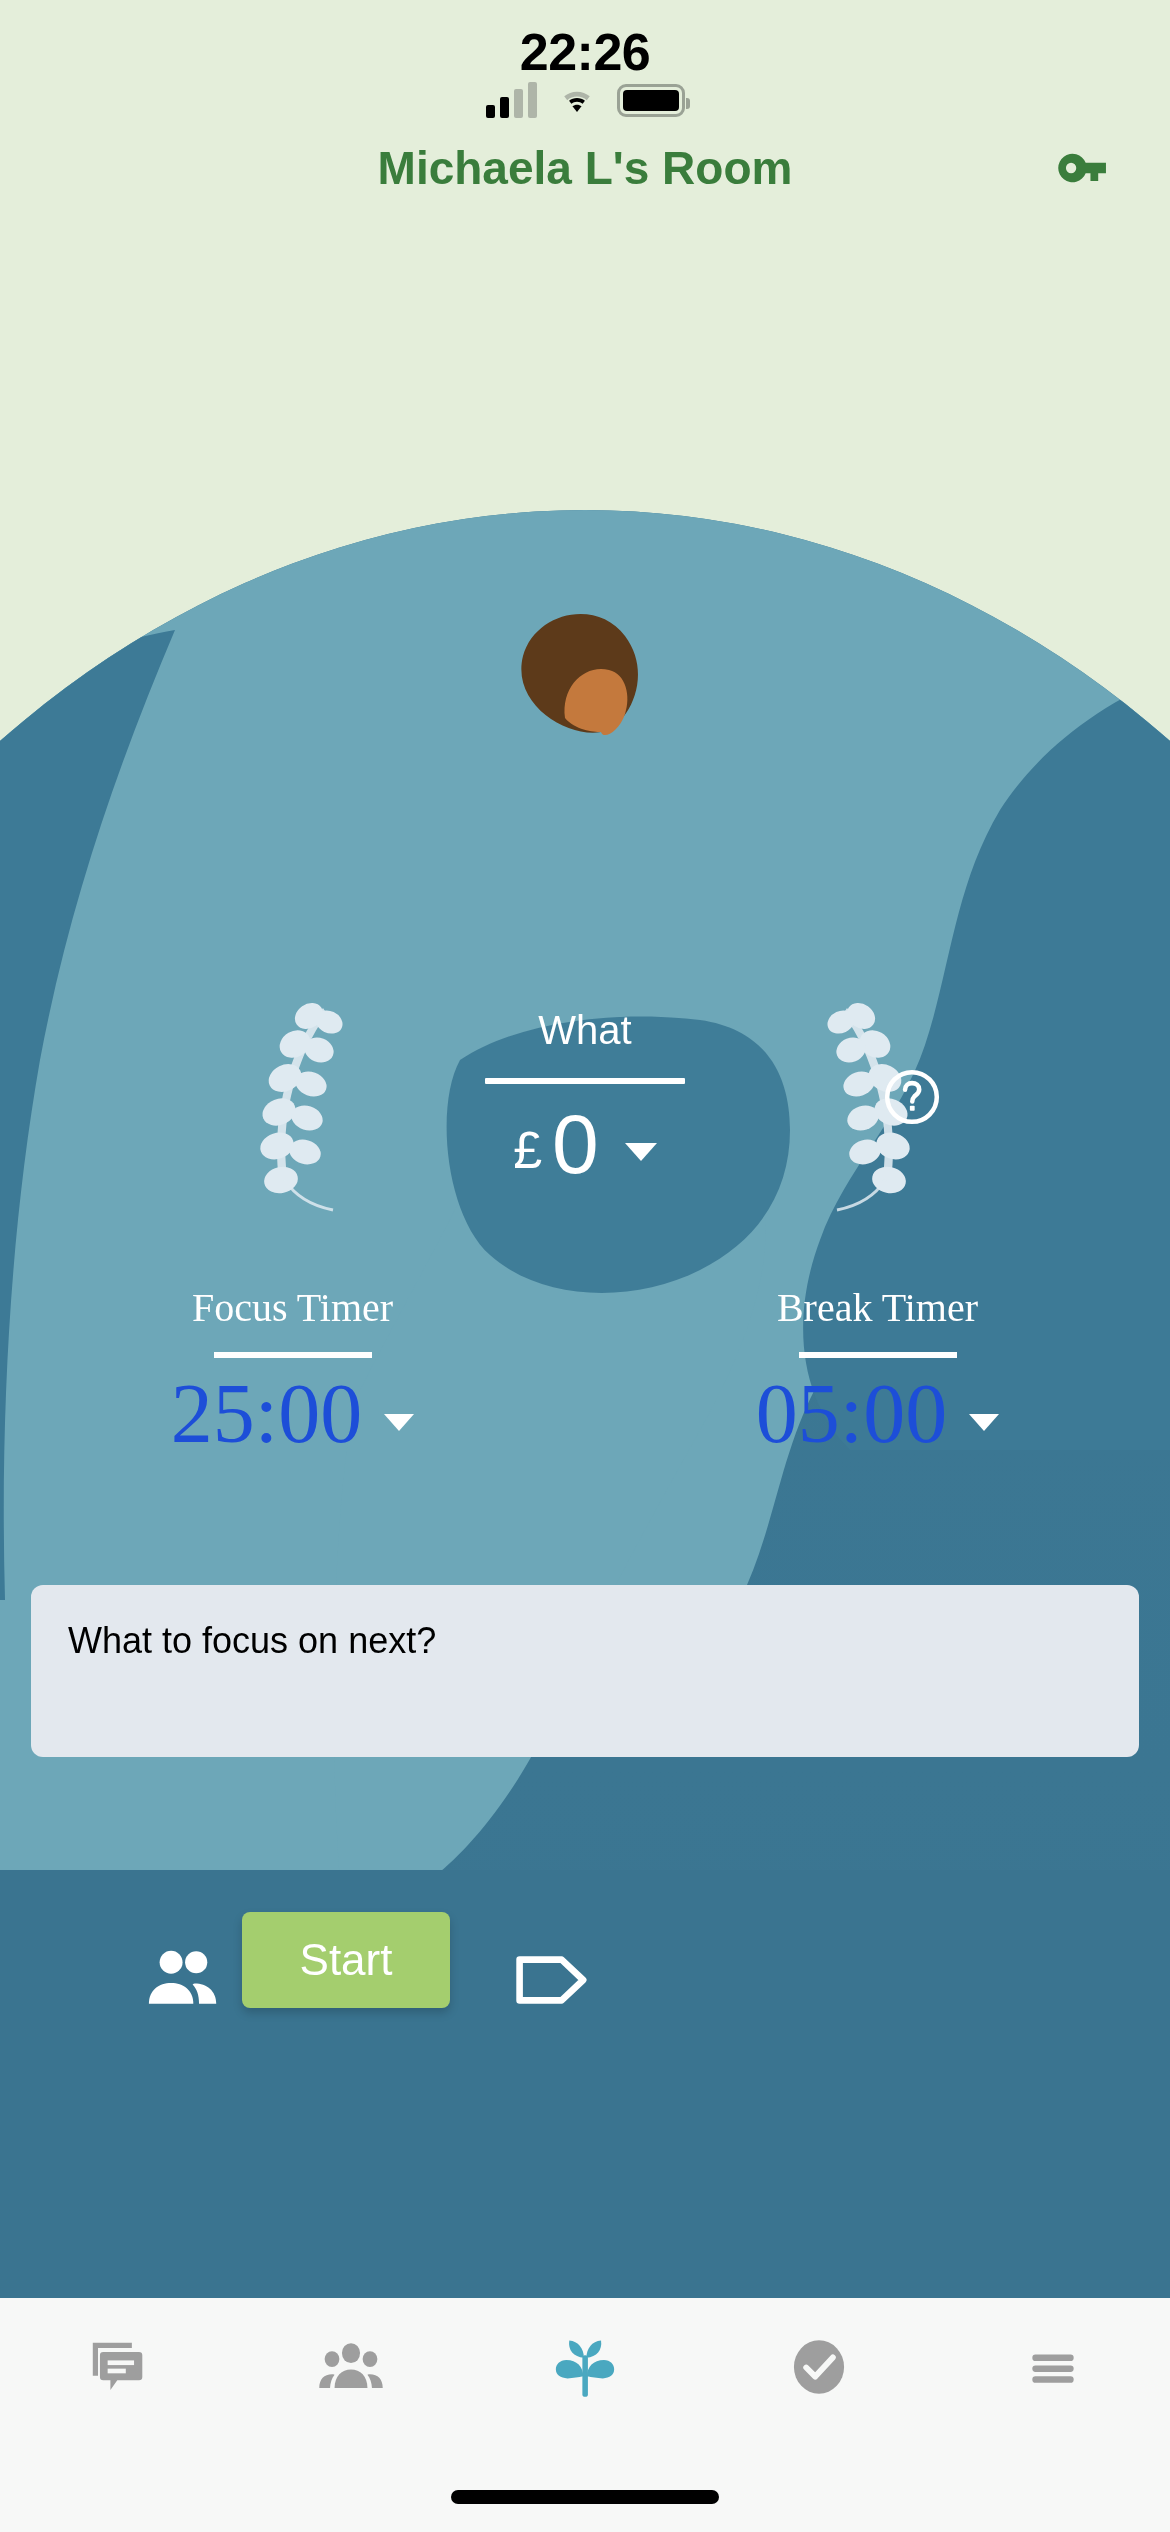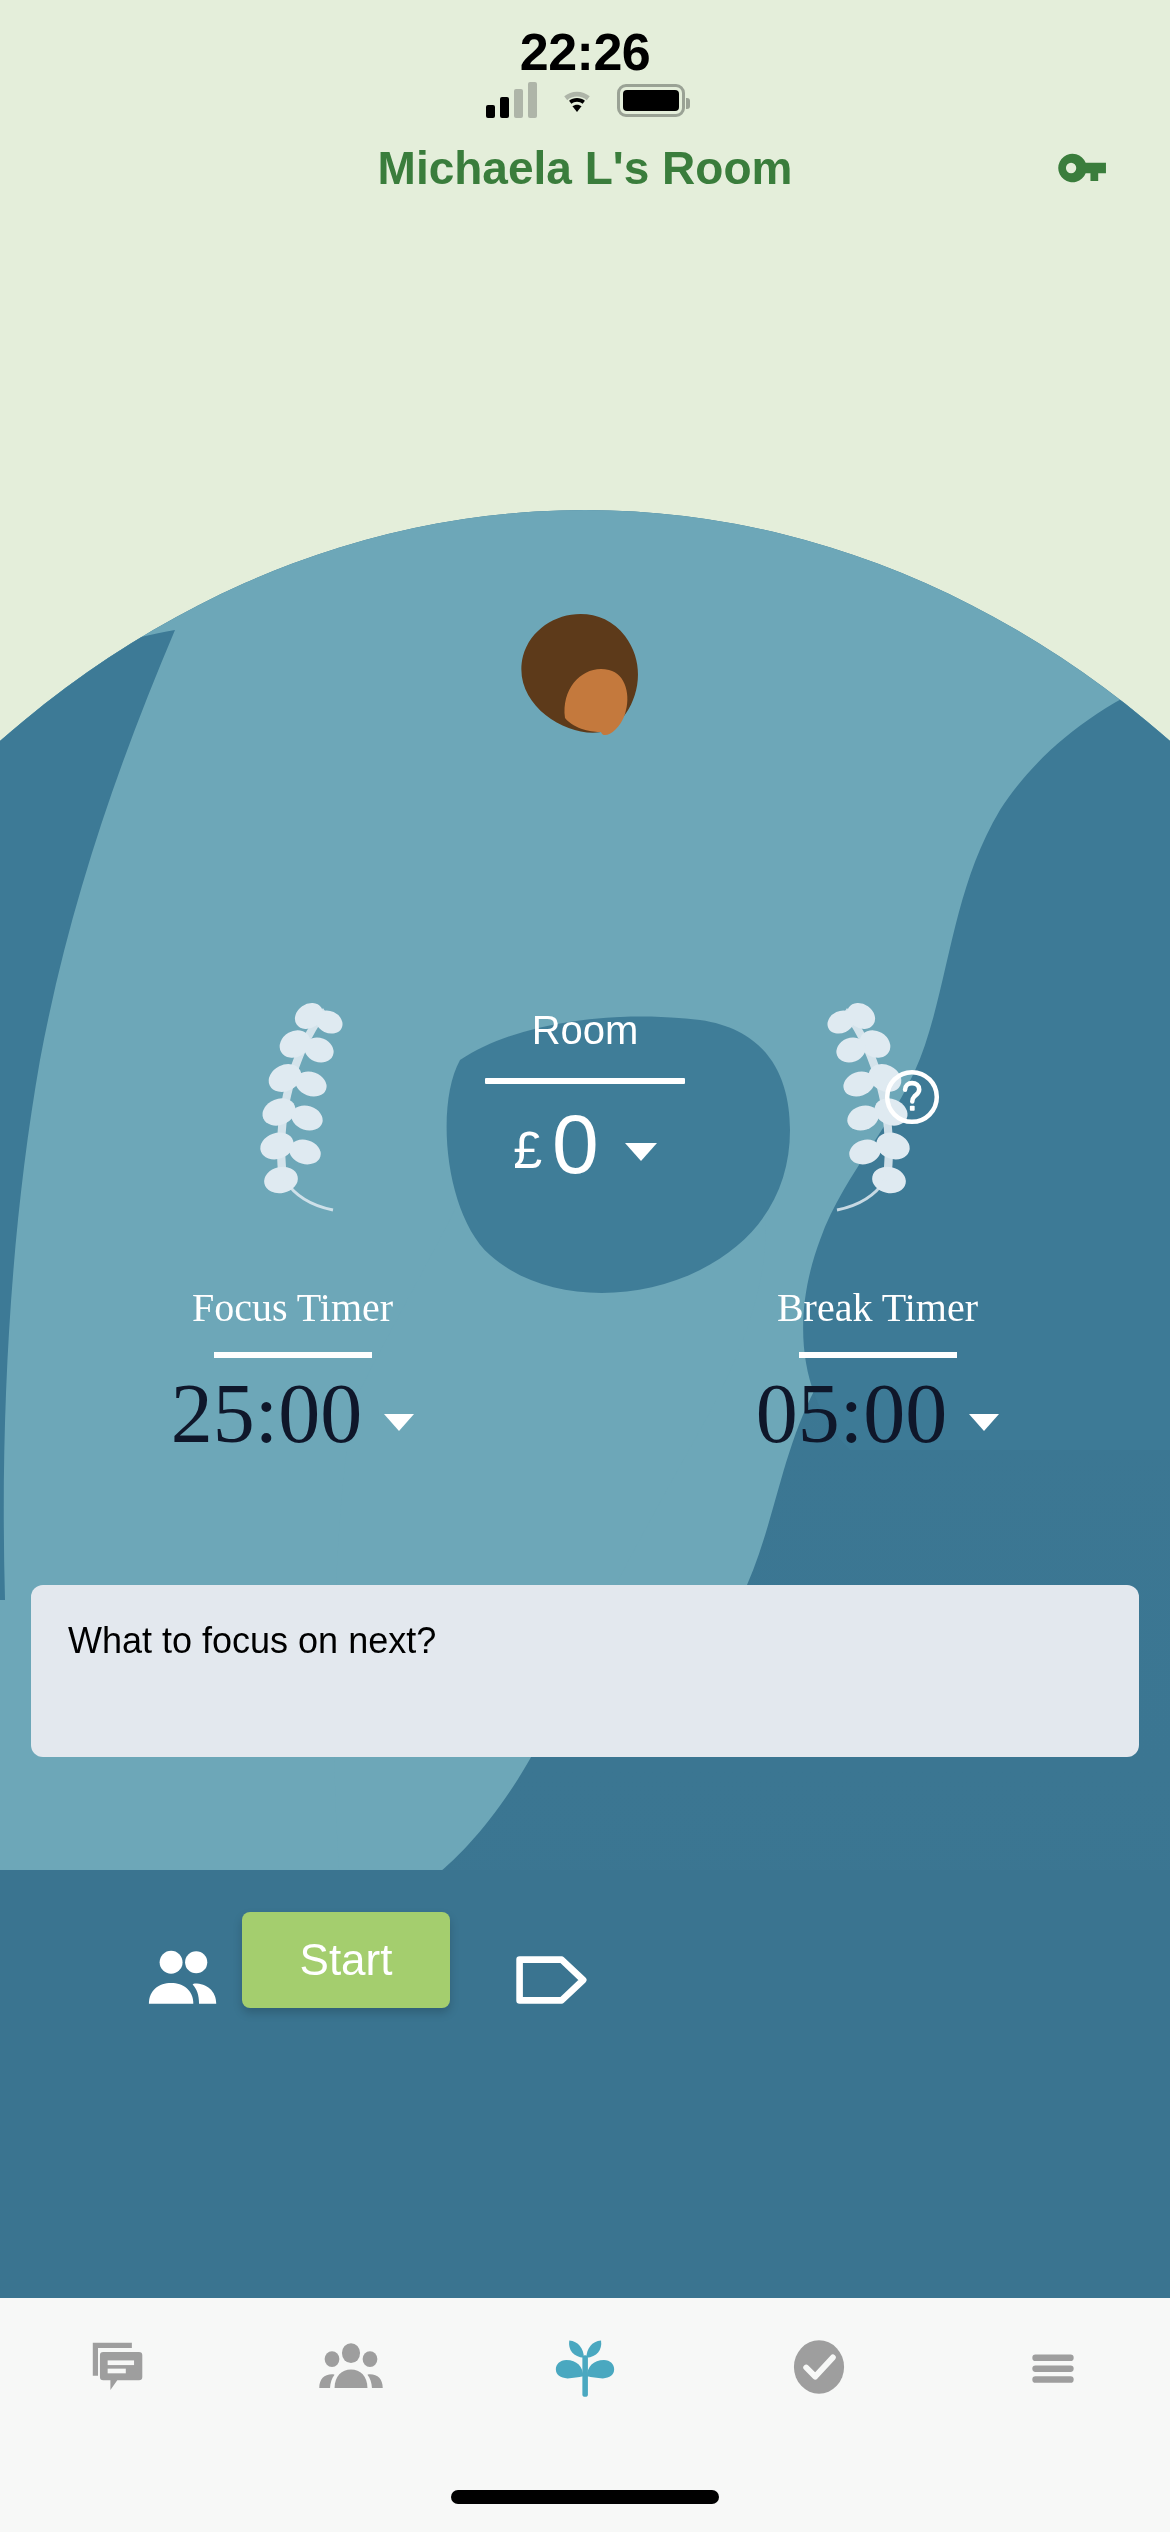--- a/index.html
+++ b/index.html
@@ -111,21 +111,21 @@
     display: flex; z-index: 20;
   }
   .timer-col { flex: 1; text-align: center; position: relative; font-family: Liberation Serif, serif; }
   .timer-rule {
     width: 158px; height: 6px; background: #fff;
     margin: 24px auto 14px auto;
   }
   .timer-value-row {
     display: flex; align-items: center; justify-content: center;
   }
-  .timer-value { font-size: 84px; color: #0f172a; font-weight: 300; line-height: 1; }
+  .timer-value { font-size: 84px; color: #1d4ed8; font-weight: 300; line-height: 1; }
   .timer-caret {
     width:0;height:0;border-left:15px solid transparent;
     border-right:15px solid transparent;border-top:17px solid #fff;
     margin-left: 22px; position:relative; top: 8px;
   }
 
   
   .note-field {
     position: absolute; left: 31px; top: 1585px;
     width: 1108px; height: 172px;
@@ -319,21 +319,21 @@
             <ellipse cx="54" cy="120" rx="17" ry="13" transform="rotate(-22 54 120)"></ellipse>
             <ellipse cx="82" cy="126" rx="16" ry="12" transform="rotate(18 82 126)"></ellipse>
             <ellipse cx="52" cy="154" rx="17" ry="13" transform="rotate(-18 52 154)"></ellipse>
             <ellipse cx="80" cy="160" rx="16" ry="12" transform="rotate(16 80 160)"></ellipse>
             <ellipse cx="56" cy="188" rx="17" ry="13" transform="rotate(-12 56 188)"></ellipse>
           </g>
           <path d="M80 188 C70 204, 52 214, 32 218" stroke="#dfeaf1" stroke-width="3" fill="none" opacity="0.85"></path>
         </svg>
       </div>
 
-      <div class="field-label">Room</div>
+      <div class="field-label">What</div>
       <div class="field-rule"></div>
       <div class="price-value-row">
         <span class="pound">£</span>
         <span class="price-num">0</span>
         <span class="caret"></span>
       </div>
     </div>
   </div>
 
   <div class="help-btn">

